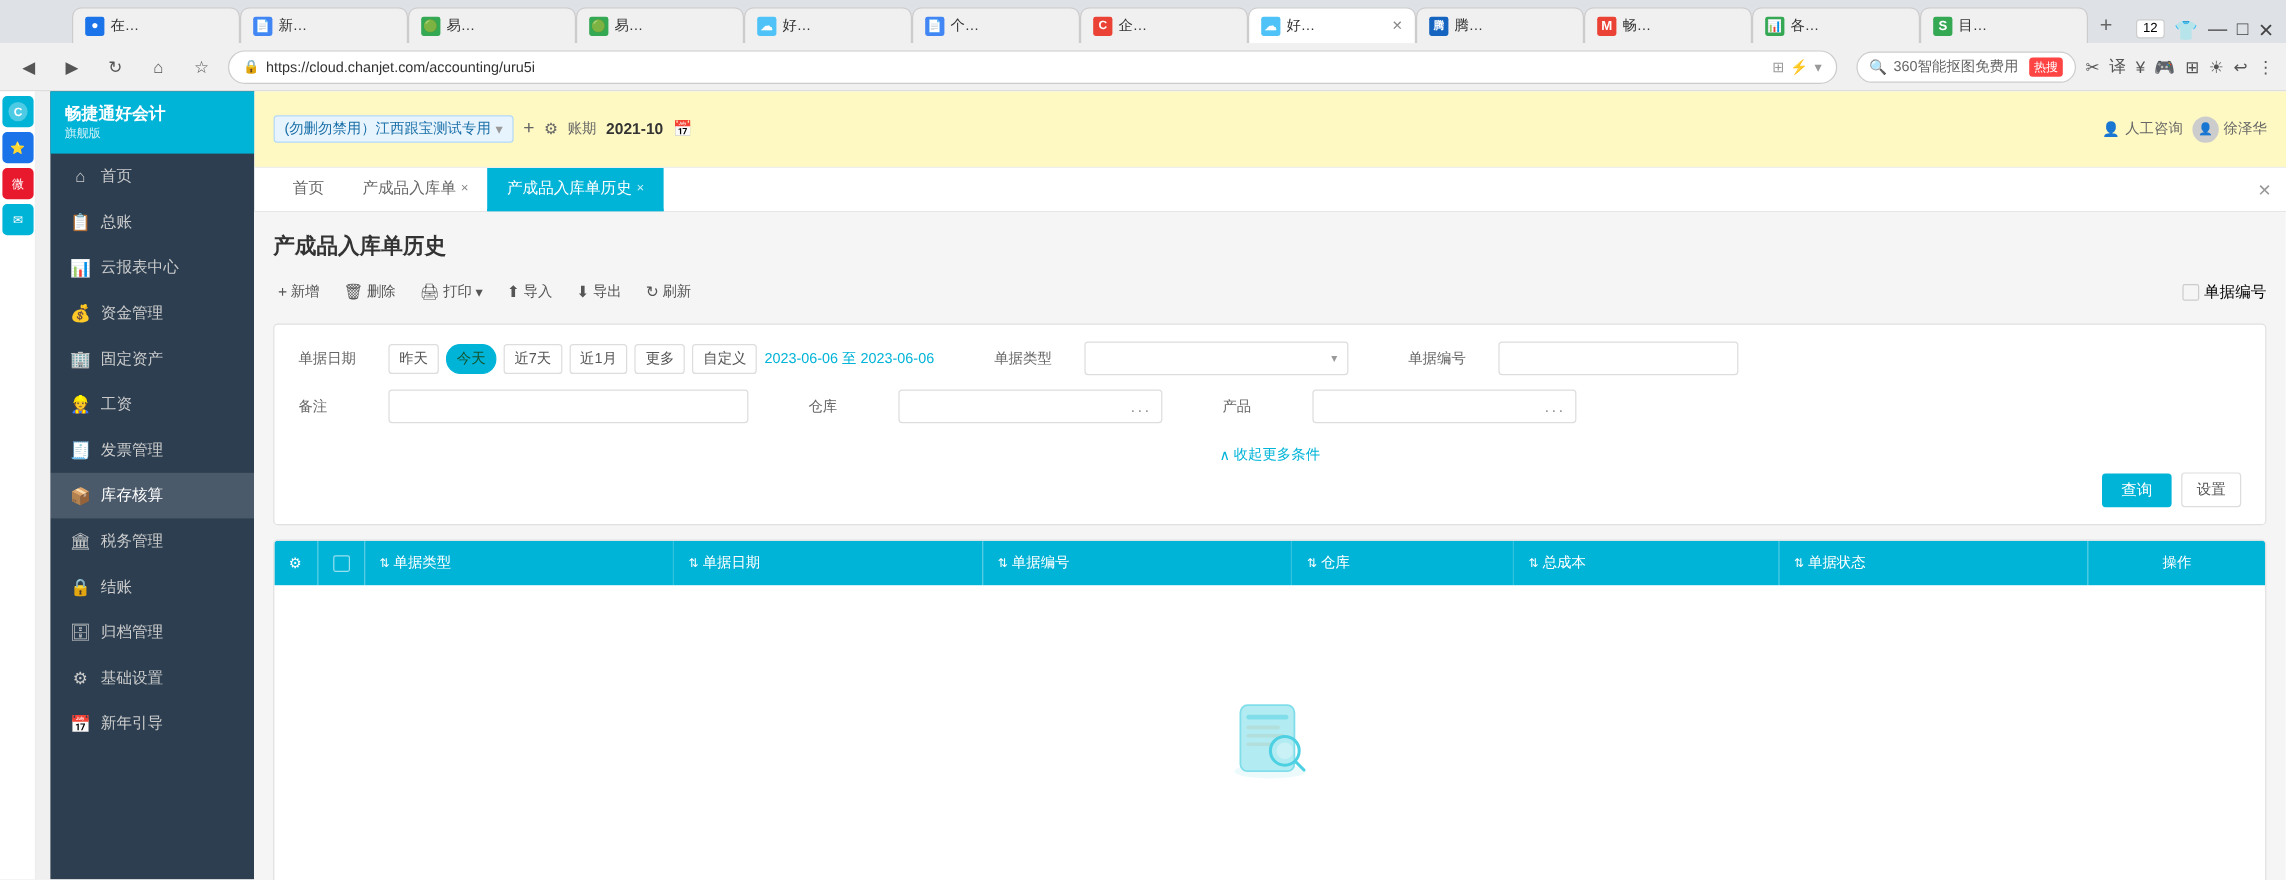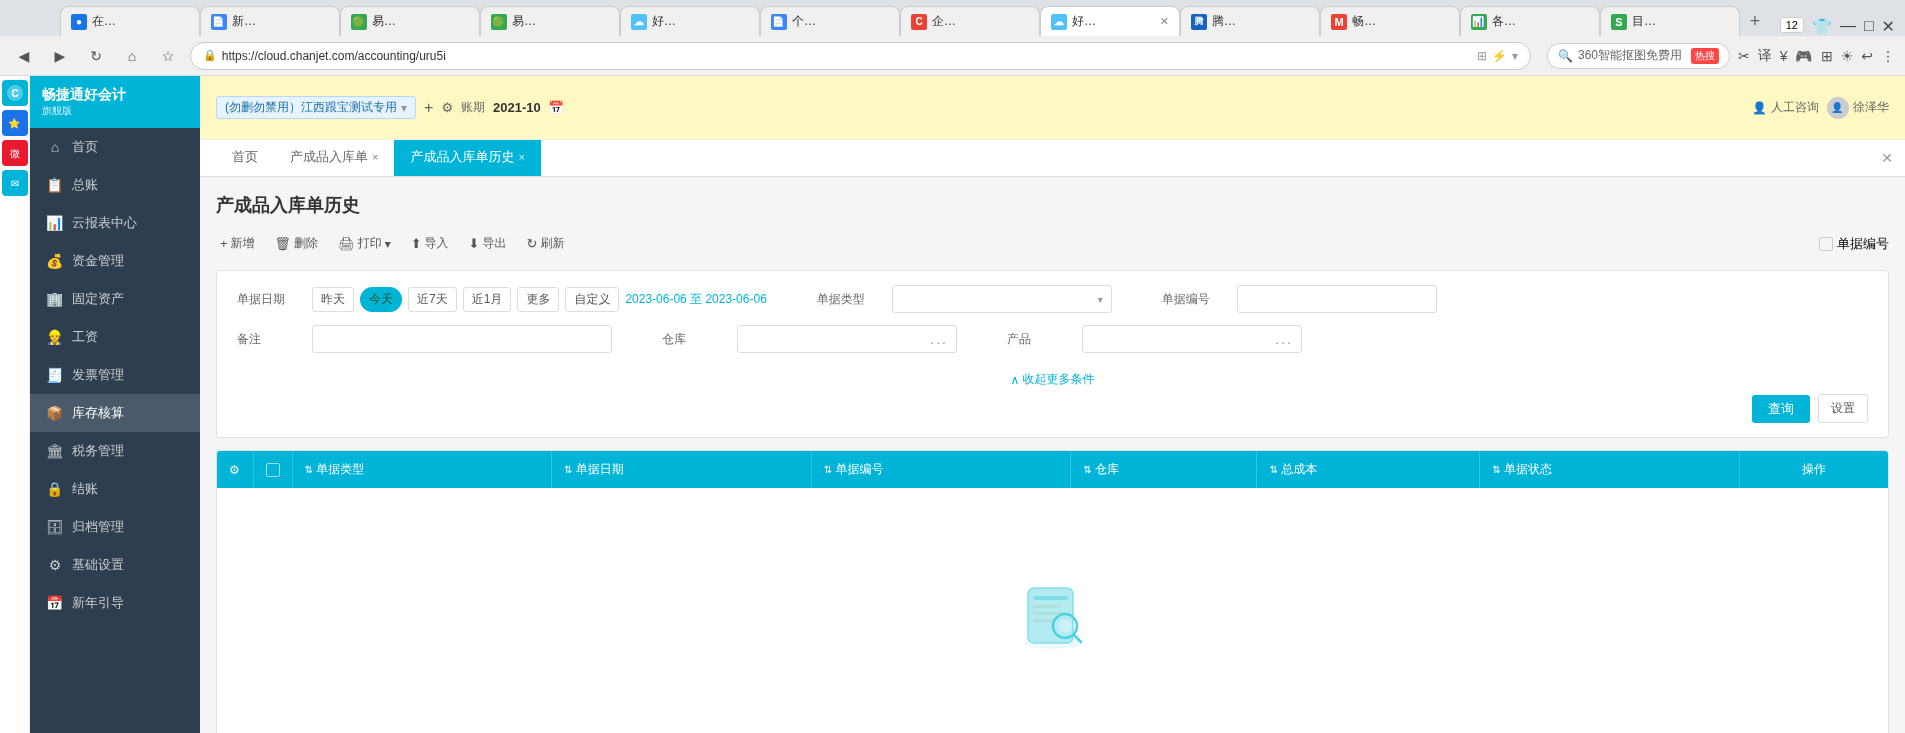--- a/index.html
+++ b/index.html
@@ -29,21 +29,21 @@
     .url-actions { display: flex; align-items: center; gap: 6px; margin-left: 8px; }
     .search-box { background: #fff; border: 1px solid #ccc; border-radius: 14px; height: 26px; display: flex; align-items: center; padding: 0 10px; gap: 5px; font-size: 12px; min-width: 180px; }
     .hot-badge { background: #ff4444; color: #fff; font-size: 10px; padding: 1px 4px; border-radius: 3px; }
     .toolbar-icons { display: flex; align-items: center; gap: 8px; }
 
     
     .app-sidebar { width: 30px; background: #fff; display: flex; flex-direction: column; align-items: center; padding: 4px 0; gap: 4px; border-right: 1px solid #eee; }
     .app-icon { width: 26px; height: 26px; border-radius: 4px; display: flex; align-items: center; justify-content: center; font-size: 14px; cursor: pointer; }
 
     
-    .left-nav { width: 170px; background: #2c3e50; display: flex; flex-direction: column; flex-shrink: 0; }
+    .left-nav { width: 170px; background: #2c3e50; display: flex; flex-direction: column; flex-shrink: 0; margin-left: 12px; }
     .left-nav-header { background: #00b4d8; padding: 10px 12px; display: flex; align-items: center; gap: 8px; }
     .nav-logo { color: #fff; font-size: 14px; font-weight: bold; }
     .nav-sub { color: rgba(255,255,255,0.8); font-size: 10px; }
     .nav-item { display: flex; align-items: center; gap: 8px; padding: 10px 16px; color: #ccc; cursor: pointer; font-size: 13px; }
     .nav-item.active { background: rgba(255,255,255,0.15); color: #fff; }
     .nav-icon { font-size: 14px; width: 18px; text-align: center; }
 
     
     .content-panel { flex: 1; background: #f5f5f5; display: flex; flex-direction: column; overflow: hidden; }
 

